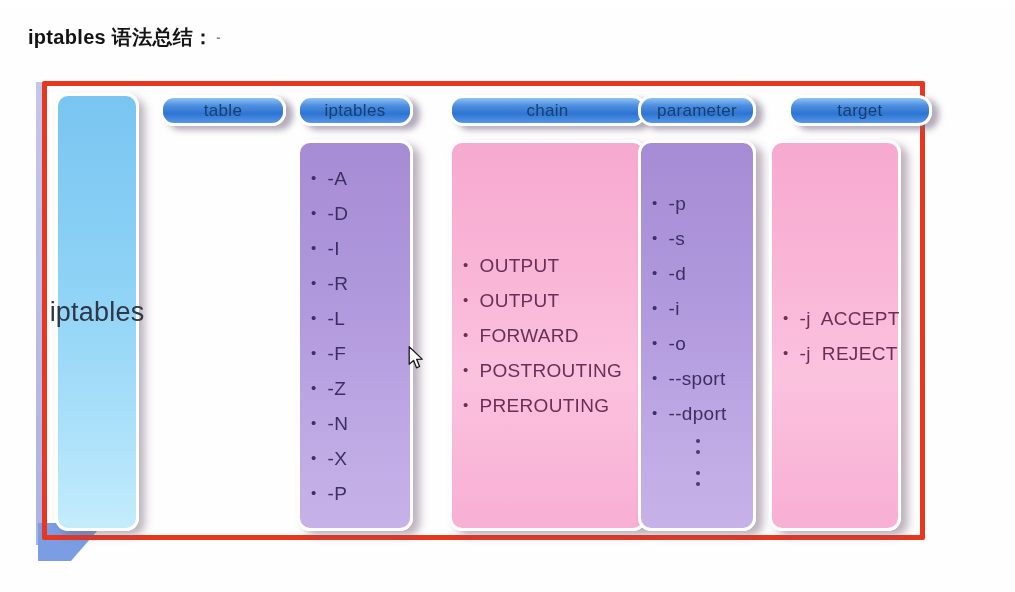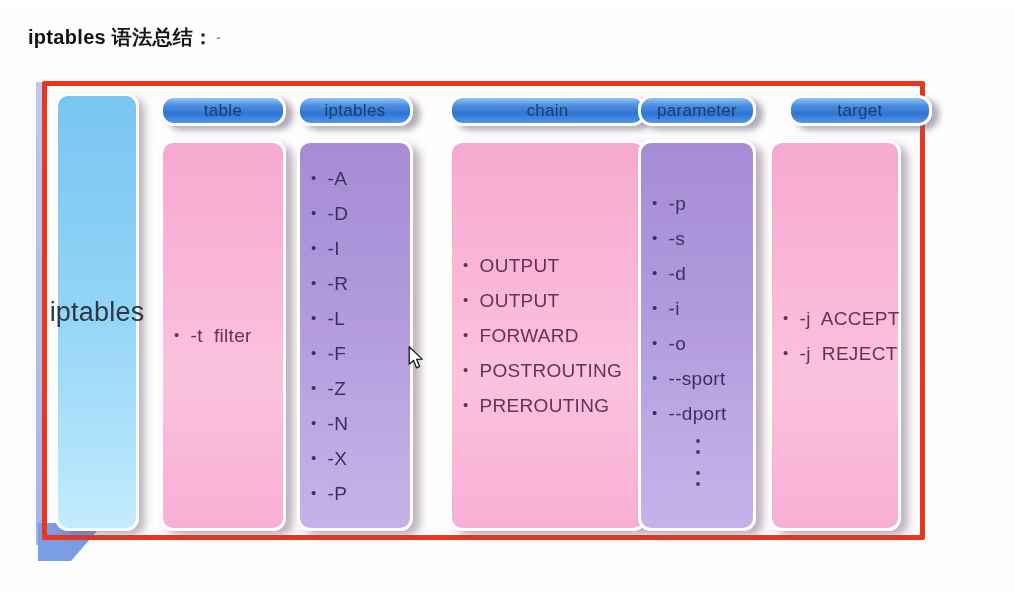--- a/index.html
+++ b/index.html
@@ -103,23 +103,20 @@
   <div class="accent-corner"></div>
   <div class="red-frame"></div>
 
   <div class="diagram" id="columns">
     <div class="root-col">
       <span class="root-label">iptables</span>
     </div>
   <div class="pill col-table">
         <span class="pill-label">table</span>
       </div>
-      <div class="panel tone-pink col-table">
-        <div class="item">-t  filter</div>
-      </div>
       <div class="pill col-command">
         <span class="pill-label">iptables</span>
       </div>
       <div class="panel tone-purple col-command">
         <div class="item">-A</div>
         <div class="item">-D</div>
         <div class="item">-I</div>
         <div class="item">-R</div>
         <div class="item">-L</div>
         <div class="item">-F</div>

